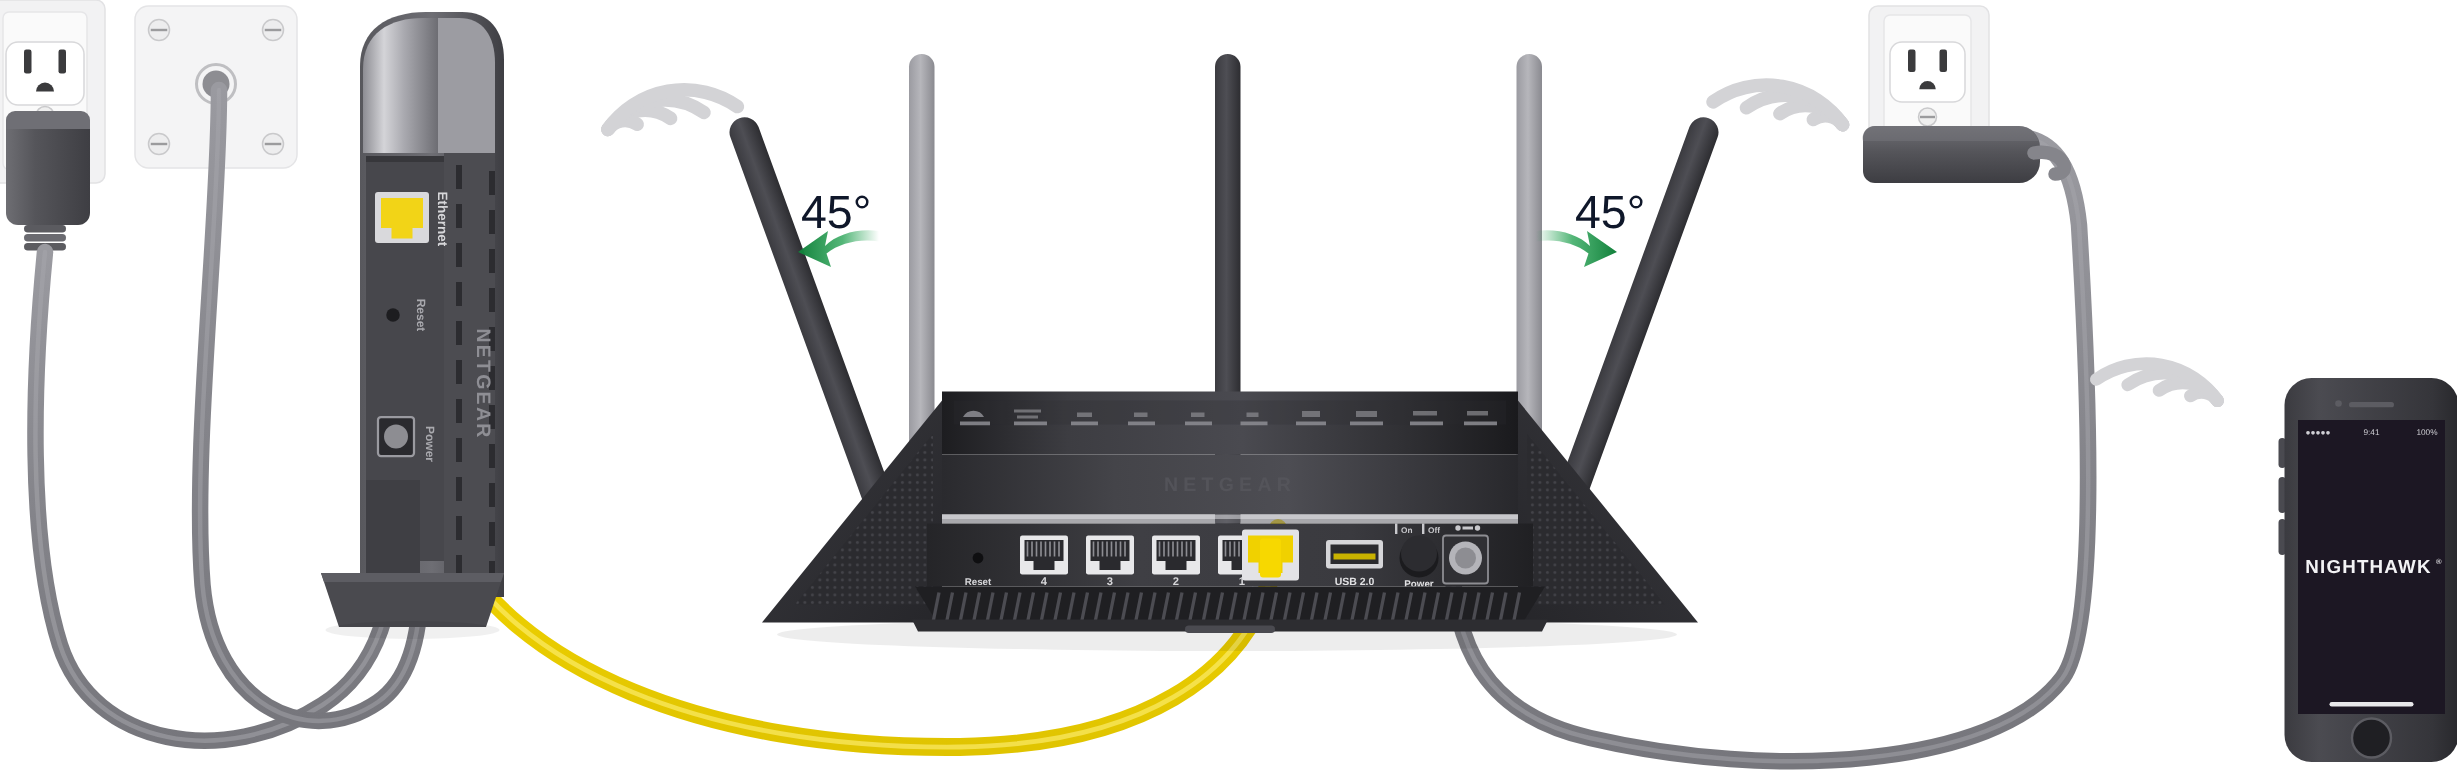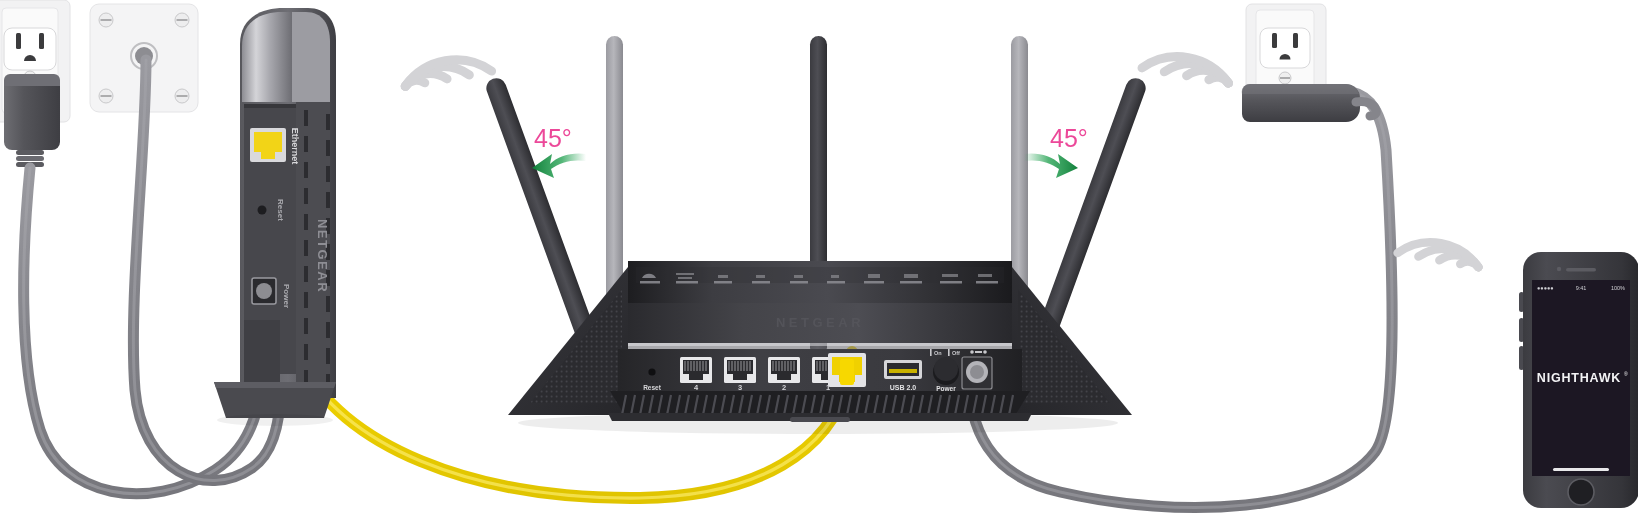--- a/index.html
+++ b/index.html
@@ -1,21 +1,21 @@
 <!DOCTYPE html>
 <html><head>
 <meta charset="utf-8">
 <title>Netgear Nighthawk Router Setup Diagram</title>
 <style>
   html,body{margin:0;padding:0;background:#ffffff;}
   body{font-family:"Liberation Sans",sans-serif;}
   #stage{position:relative;width:1638px;height:521px;background:#ffffff;overflow:hidden;}
   .abs{position:absolute;}
   .nosel{user-select:none;}
-  .angle-text{font-family:"Liberation Sans",sans-serif;font-size:25px;color:#ec4899;font-weight:400;letter-spacing:0px;}
+  .angle-text{font-family:"Liberation Sans",sans-serif;font-size:31px;color:#0f172a;font-weight:400;letter-spacing:0px;}
   svg{display:block;overflow:visible;}
 </style>
 </head>
 <body>
 
 <div id="stage">
 
   <div class="abs" style="left:0px;top:0px;">
     <svg width="80" height="130" viewBox="0 0 80 130">
       <rect x="-10" y="0" width="80" height="122" rx="6" fill="#f2f2f3" stroke="#e2e2e4" stroke-width="1"></rect>

